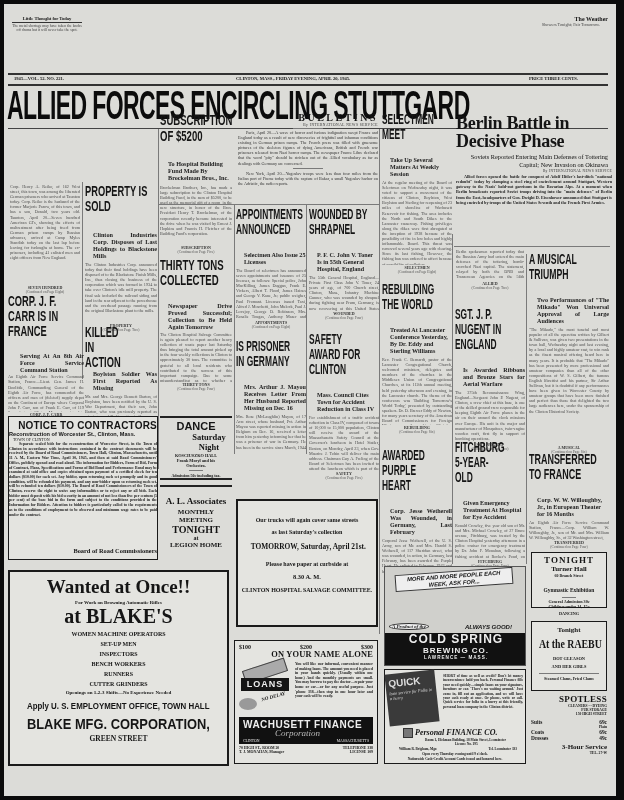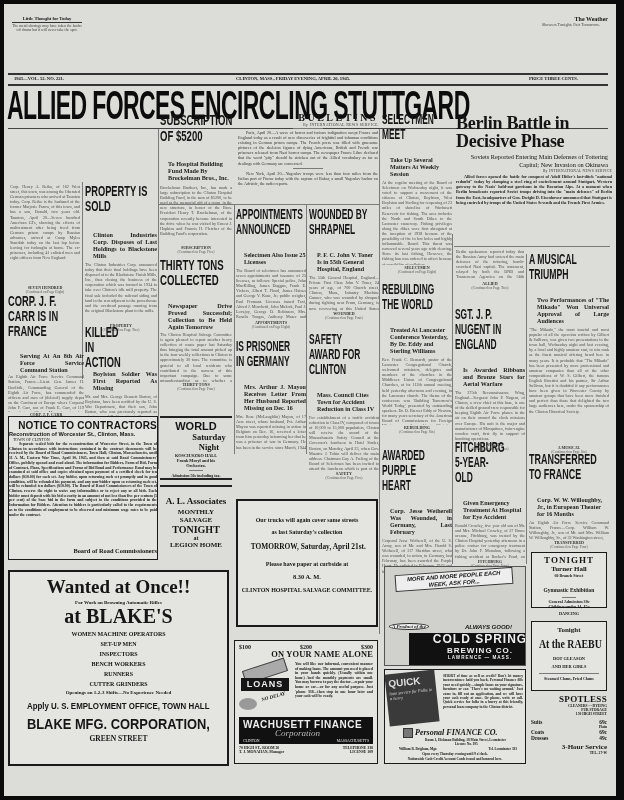--- a/index.html
+++ b/index.html
@@ -218,32 +218,32 @@
 
   <div class="boxed" style="left:4px;top:412px;width:150px;height:144px;padding:3px 0;">
     <div class="ctr" style="font-family:'Liberation Sans',sans-serif;font-weight:bold;font-size:10px;letter-spacing:0.2px;">NOTICE TO CONTRACTORS</div>
     <div style="font-family:'Liberation Sans',sans-serif;font-weight:bold;font-size:5.6px;">Reconstruction of Worcester St., Clinton, Mass.</div>
     <div style="font-size:4px;margin-left:4px;">TOWN OF CLINTON</div>
     <div class="body-txt" style="color:#222;font-weight:bold;font-size:3.9px;line-height:4.7px;height:103px;overflow:hidden;text-indent:10px;">Separate sealed bids for the reconstruction of Worcester Street, in the Town of Clinton in accordance with instructions contained in the contract documents will be received by the Board of Road Commissioners, Town Hall, Clinton, Massachusetts, until 11 A. M., Eastern War Time, April 30, 1945, and then at said Road Commissioners' Office, publicly opened and read aloud. The information for Bidders, Form of Bid, Form of Contract, Plans, Specifications and Forms of Bid Bond and Performance Bond may be examined at said office and copies obtained upon payment of a certified check for ten dollars ($10.00) for each set. Any bidder, upon returning such set promptly and in good condition, will be refunded his payment, and any non-bidder upon so returning such set, will be refunded ten dollars ($10.00). The Board of Road Commissioners of the Town of Clinton, reserve the right to waive any informalities or to reject any or all bids. Each bidder must deposit with his bid security in an amount of not less than five per centum (5 per cent) of the base bid in the form and subject to the conditions provided in the Information for Bidders. Attention to bidders is particularly called to the requirements as to the conditions of employment to be observed and minimum wage rates to be paid under the contract.</div>
     <div class="ctr" style="font-weight:bold;font-size:6.4px;margin-top:2px;">Board of Road Commissioners</div>
   </div>
 
   <div class="abs" style="left:156px;top:412px;width:72px;height:64px;border-top:2px solid #222;border-bottom:2px solid #222;text-align:center;padding-top:2px;">
-    <div style="font-family:'Liberation Sans',sans-serif;font-weight:bold;font-size:11px;">WORLD</div>
+    <div style="font-family:'Liberation Sans',sans-serif;font-weight:bold;font-size:11px;">DANCE</div>
     <div class="serif" style="font-weight:bold;font-size:8.5px;margin-left:26px;">Saturday Night</div>
     <div style="font-size:4.3px;font-weight:bold;margin-top:1px;">KOSCIUSZKO HALL</div>
     <div style="font-size:4.3px;font-weight:bold;padding:0 10px;line-height:5px;">Frank Moryl and his Orchestra.</div>
     <div class="hrule" style="position:relative;width:14px;margin:2px auto;"></div>
     <div style="font-size:4px;font-weight:bold;">Admission 50c including tax.</div>
   </div>
 
   <div class="abs" style="left:156px;top:481px;width:72px;height:76px;border-top:2px solid #222;text-align:center;padding-top:9px;">
     <div class="serif" style="font-weight:bold;font-size:9px;">A. L. Associates</div>
     <div style="font-weight:bold;font-size:7px;margin-top:2px;">MONTHLY</div>
-    <div style="font-weight:bold;font-size:7px;">SALVAGE</div>
+    <div style="font-weight:bold;font-size:7px;">MEETING</div>
     <div style="font-weight:bold;font-size:10px;">TONIGHT</div>
     <div style="font-weight:bold;font-size:6px;">at</div>
     <div style="font-weight:bold;font-size:7px;">LEGION HOME</div>
   </div>
 
   <div class="boxed" style="left:232px;top:495px;width:142px;height:128px;border-width:2px;text-align:center;padding-top:10px;">
     <div style="font-size:6px;font-weight:bold;margin-top:6px;">Our trucks will again cover same streets</div>
     <div style="font-size:6px;font-weight:bold;margin-top:6px;">as last Saturday's collection</div>
     <div style="font-size:9px;font-weight:bold;margin-top:6px;display:inline-block;transform:scaleX(0.82);white-space:nowrap;">TOMORROW, Saturday, April 21st.</div>
     <div style="font-size:6px;font-weight:bold;margin-top:8px;">Please have paper at curbside at</div>
@@ -300,21 +300,21 @@
         <div>TELEPHONE 338</div>
         <div>LICENSE 109</div>
       </div>
     </div>
   </div>
 
   <div class="abs" style="left:380px;top:562px;width:142px;height:100px;border:1px solid #555;background:#d0d0cc;overflow:hidden;">
     <div style="position:absolute;left:10px;top:4px;width:118px;font-family:'Liberation Sans',sans-serif;font-weight:bold;font-style:italic;font-size:5.8px;text-align:center;line-height:6.5px;border:1px solid #333;background:#eee;padding:1px;transform:rotate(-4deg);">MORE AND MORE PEOPLE EACH WEEK, ASK FOR...</div>
     <div style="position:absolute;left:4px;top:56px;width:40px;font-style:italic;font-weight:bold;font-size:5px;border:1px solid #333;border-radius:50%;text-align:center;background:#eee;">A Product of the</div>
     <div style="position:absolute;left:80px;top:57px;font-family:'Liberation Sans',sans-serif;font-style:italic;font-weight:bold;font-size:6px;">ALWAYS GOOD!</div>
-    <div style="position:absolute;left:0;top:66px;width:142px;height:34px;background:#111;color:#eee;text-align:center;font-family:'Liberation Sans',sans-serif;font-weight:bold;margin-left:24px;">
+    <div style="position:absolute;left:0;top:66px;width:142px;height:34px;background:#111;color:#eee;text-align:center;font-family:'Liberation Sans',sans-serif;font-weight:bold;">
       <div style="font-size:12px;line-height:13px;letter-spacing:1px;">COLD SPRING</div>
       <div style="font-size:8px;line-height:9px;letter-spacing:1px;">BREWING CO.</div>
       <div style="font-size:4.6px;letter-spacing:1px;">LAWRENCE — MASS.</div>
     </div>
   </div>
 
   <div class="boxed" style="left:380px;top:665px;width:142px;height:95px;">
     <div style="position:absolute;left:2px;top:2px;width:50px;height:52px;background:#3a3a3a;transform:rotate(-6deg);color:#ddd;padding:4px 3px;">
       <div style="font-family:'Liberation Sans',sans-serif;font-weight:bold;font-size:10px;">QUICK</div>
       <div style="font-size:4.4px;font-style:italic;line-height:5px;margin-top:2px;">loan service for Folks in a hurry</div>

